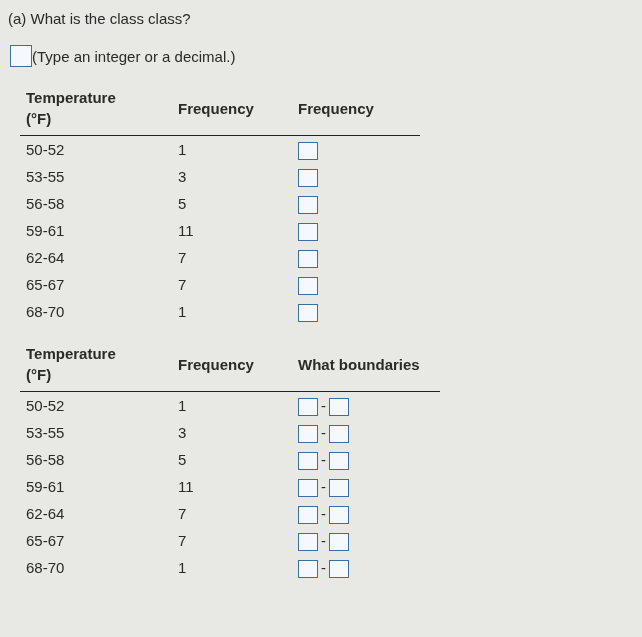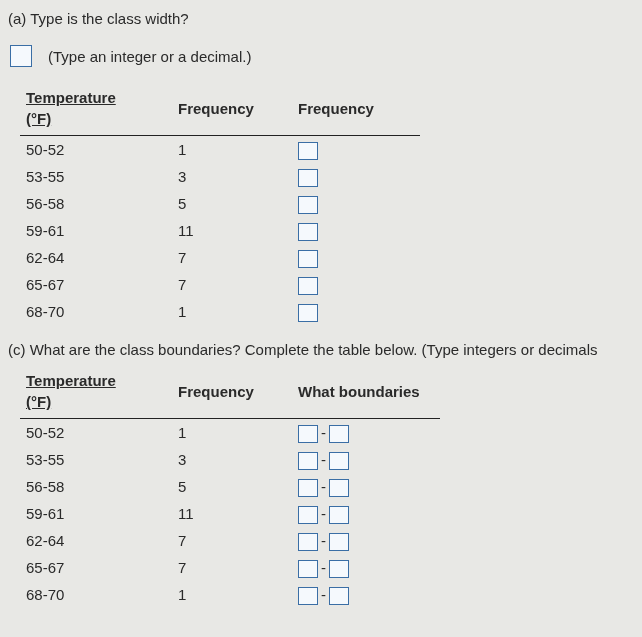--- a/index.html
+++ b/index.html
@@ -7,21 +7,21 @@
       font-family: Arial, Helvetica, sans-serif;
       background: #e8e8e5;
       color: #2a2a2a;
       padding: 8px 0 8px 8px;
       width: 642px;
       font-size: 15px;
       line-height: 1.4;
     }
     .section { margin-bottom: 14px; }
     .section-a-prompt { margin-bottom: 16px; }
-    .hint-row { display: flex; align-items: center; gap: 16px; margin-bottom: 16px; margin-left: 2px;}
+    .hint-row { display: flex; align-items: center; gap: 0; margin-bottom: 16px; margin-left: 2px;}
     .input-box {
       width: 22px; height: 22px;
       border: 1px solid #3a6ea5;
       background: #f5f9fd;
       display: inline-block;
     }
     .input-small {
       width: 20px; height: 18px;
       border: 1px solid #3a6ea5;
       background: #f5f9fd;
@@ -38,34 +38,34 @@
       text-align: left;
       padding: 4px 18px 6px 18px;
       border-bottom: 1.5px solid #222;
     }
     th:first-child { padding-left: 6px; }
     td {
       padding: 3px 18px;
       text-align: left;
     }
     td:first-child { padding-left: 6px; }
-    .col-temp { width: 140px; text-decoration: underline; }
+    .col-temp { width: 140px; }
     .col-freq { width: 120px; }
     .col-mid { width: 140px; }
     .col-bound { width: 160px; }
     .dash { margin: 0 3px; }
     .bound-cell { white-space: nowrap; }
   </style>
 </head>
 <body>
 
 <div class="section">
   <div class="section-a-prompt">
     <span>(a)</span>
-    <span>Type is the class width?</span>
+    <span>What is the class class?</span>
   </div>
   <div class="hint-row">
     <span class="input-box"></span>
     <span>(Type an integer or a decimal.)</span>
   </div>
 </div>
 
 <div class="section">
   <table>
     <thead>
@@ -109,24 +109,20 @@
         <tr>
           <td>68-70</td>
           <td>1</td>
           <td><span class="input-small"></span></td>
         </tr>
       </tbody>
   </table>
 </div>
 
 <div class="section">
-  <div>
-    <span>(c)</span>
-    <span>What are the class boundaries? Complete the table below. (Type integers or decimals</span>
-  </div>
   <table>
     <thead>
       <tr>
         <th class="col-temp">Temperature (°F)</th>
         <th class="col-freq">Frequency</th>
         <th class="col-bound">What boundaries</th>
       </tr>
     </thead>
     <tbody id="tbody-c">
         <tr>

